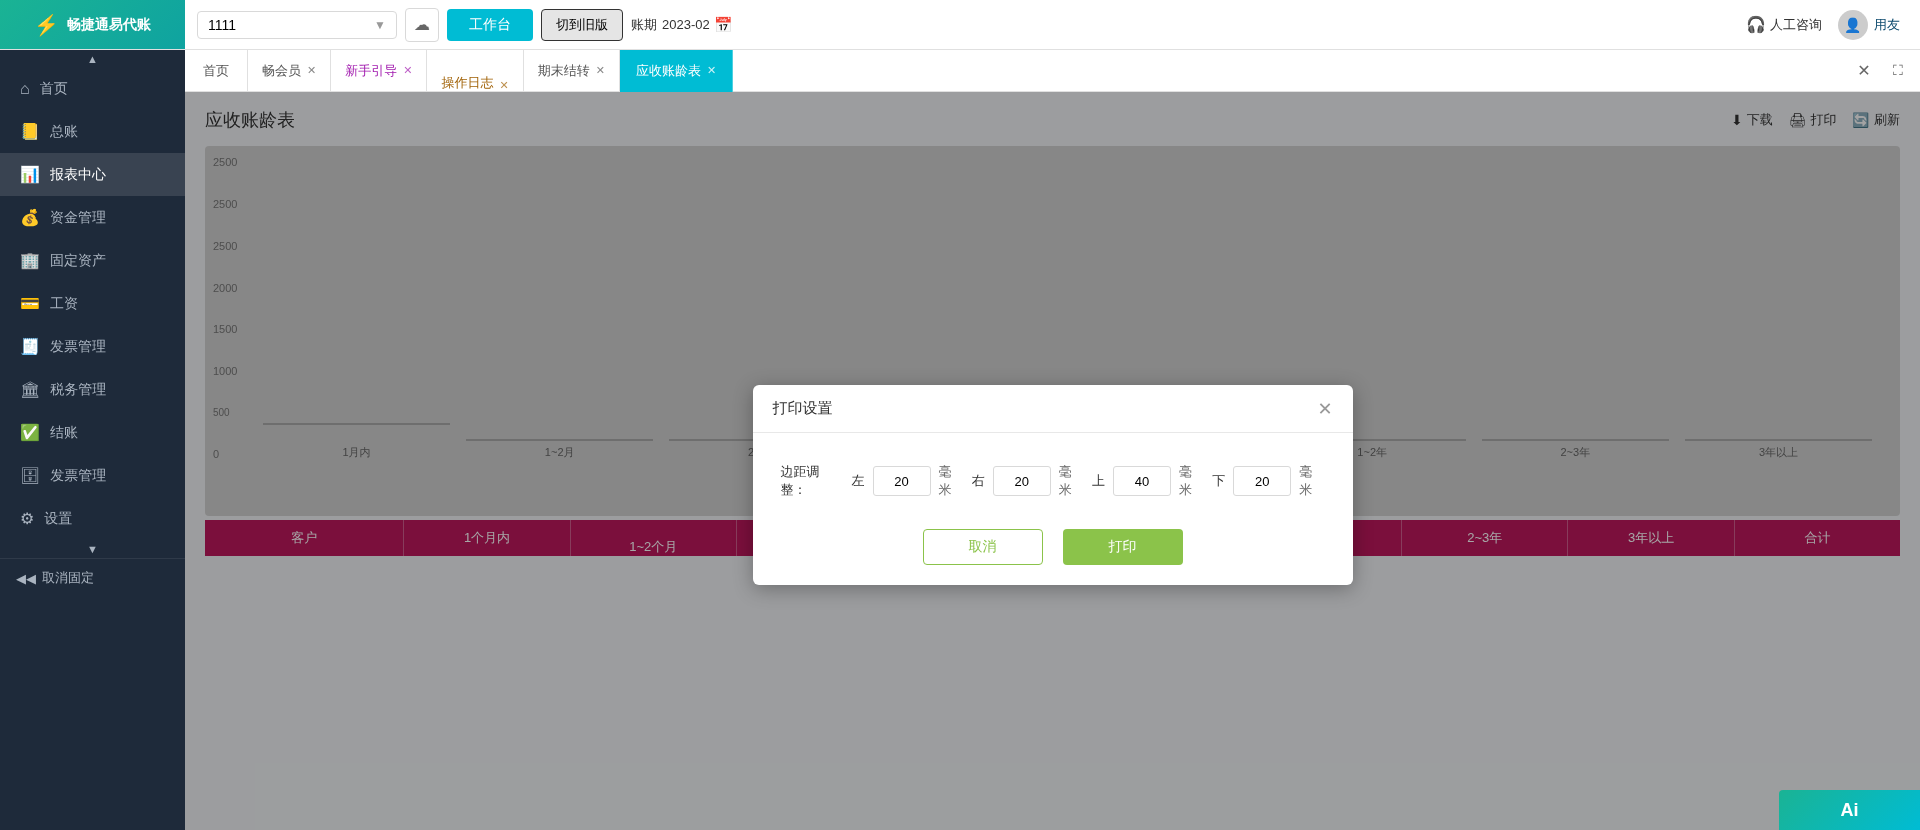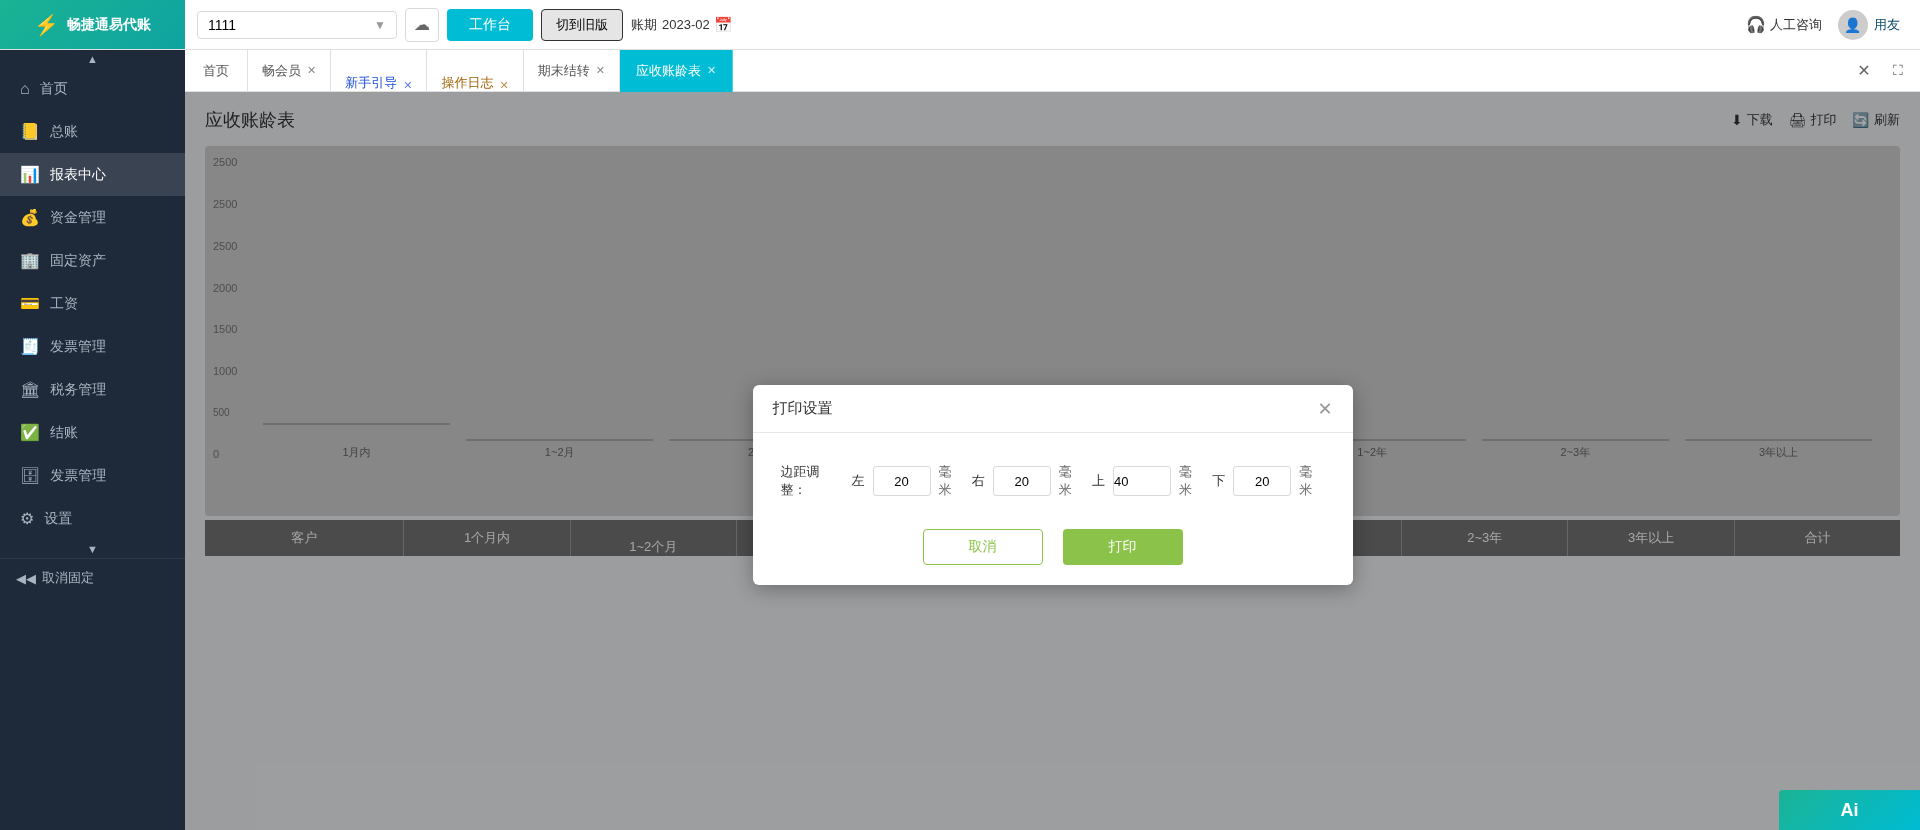--- a/index.html
+++ b/index.html
@@ -102,21 +102,21 @@
   <div style="flex:1; display:flex; flex-direction:column; overflow:hidden;">
 
     <div style="display:flex; align-items:center; background:#fff; border-bottom:1px solid #e0e0e0; height:42px; flex-shrink:0;">
       <div style="display:flex; align-items:center; padding:0 18px; height:42px; cursor:pointer; font-size:13px; color:#555; border-right:1px solid #e0e0e0;">
         <span>首页</span>
       </div>
       <div style="display:flex; align-items:center; gap:6px; padding:0 14px; height:42px; cursor:pointer; font-size:13px; color:#555; border-right:1px solid #e0e0e0;">
         <span>畅会员</span>
         <span style="font-size:11px; opacity:0.7; cursor:pointer;">✕</span>
       </div>
-      <div style="display:flex; align-items:flex-end; gap:6px; padding:0 14px; height:42px; cursor:pointer; font-size:13px; color:#1d4ed8; border-right:1px solid #e0e0e0;">
+      <div style="display:flex; align-items:center; gap:6px; padding:0 14px; height:42px; cursor:pointer; font-size:13px; color:#a21caf; border-right:1px solid #e0e0e0;">
         <span>新手引导</span>
         <span style="font-size:11px; opacity:0.7; cursor:pointer;">✕</span>
       </div>
       <div style="display:flex; align-items:flex-end; gap:6px; padding:0 14px; height:42px; cursor:pointer; font-size:13px; color:#a16207; border-right:1px solid #e0e0e0;">
         <span>操作日志</span>
         <span style="font-size:11px; opacity:0.7; cursor:pointer;">✕</span>
       </div>
       <div style="display:flex; align-items:center; gap:6px; padding:0 14px; height:42px; cursor:pointer; font-size:13px; color:#555; border-right:1px solid #e0e0e0;">
         <span>期末结转</span>
         <span style="font-size:11px; opacity:0.7; cursor:pointer;">✕</span>
@@ -194,21 +194,21 @@
               <div style="width:100%; height:18%; background:repeating-linear-gradient(45deg,#bbb,#bbb 2px,#c8c8c8 2px,#c8c8c8 8px); border:1px solid #aaa;"></div>
               <span style="font-size:11px; color:#666; white-space:nowrap;">2~3年</span>
             </div>
             <div style="flex:1; display:flex; flex-direction:column; align-items:center; gap:4px; padding:0 8px;">
               <div style="width:100%; height:12%; background:repeating-linear-gradient(45deg,#bbb,#bbb 2px,#c8c8c8 2px,#c8c8c8 8px); border:1px solid #aaa;"></div>
               <span style="font-size:11px; color:#666; white-space:nowrap;">3年以上</span>
             </div>
           </div>
         </div>
 
-        <div style="display:flex; background:#737373; height:36px; align-items:center; margin-top:4px;">
+        <div style="display:flex; background:#be185d; height:36px; align-items:center; margin-top:4px;">
           <div style="flex:1.2; text-align:center; color:#fff; font-size:13px; border-right:1px solid rgba(255,255,255,0.3); height:100%; display:flex; align-items:center; justify-content:center;">
             <span>客户</span>
           </div>
           <div style="flex:1; text-align:center; color:#fff; font-size:13px; border-right:1px solid rgba(255,255,255,0.3); height:100%; display:flex; align-items:center; justify-content:center;">
             <span>1个月内</span>
           </div>
           <div style="flex:1; text-align:center; color:#fff; font-size:13px; border-right:1px solid rgba(255,255,255,0.3); height:100%; display:flex; align-items:flex-end; justify-content:center;">
             <span>1~2个月</span>
           </div>
           <div style="flex:1; text-align:center; color:#fff; font-size:13px; border-right:1px solid rgba(255,255,255,0.3); height:100%; display:flex; align-items:center; justify-content:center;">
@@ -246,21 +246,21 @@
           <div style="padding:30px 28px 20px;">
             <div style="display:flex; align-items:center; gap:8px; font-size:13px; color:#333;">
               <span>边距调整：</span>
               <span>左</span>
               <input type="text" style="width: 58px; height: 30px; border: 1px solid rgb(217, 217, 217); border-radius: 3px; text-align: center; font-size: 13px;" value="20">
               <span style="color:#666;">毫米</span>
               <span>右</span>
               <input type="text" style="width: 58px; height: 30px; border: 1px solid rgb(217, 217, 217); border-radius: 3px; text-align: center; font-size: 13px;" value="20">
               <span style="color:#666;">毫米</span>
               <span>上</span>
-              <input type="text" style="width: 58px; height: 30px; border: 1px solid rgb(217, 217, 217); border-radius: 3px; text-align: left; font-size: 13px;" value="40">
+              <input type="text" style="width: 58px; height: 30px; border: 1px solid rgb(217, 217, 217); border-radius: 3px; text-align: center; font-size: 13px;" value="40">
               <span style="color:#666;">毫米</span>
               <span>下</span>
               <input type="text" style="width: 58px; height: 30px; border: 1px solid rgb(217, 217, 217); border-radius: 3px; text-align: center; font-size: 13px;" value="20">
               <span style="color:#666;">毫米</span>
             </div>
           </div>
 
           <div style="display:flex; justify-content:center; gap:20px; padding:10px 24px 20px;">
             <button style="width:120px; height:36px; border:1px solid #8bc34a; background:#fff; color:#8bc34a; border-radius:4px; cursor:pointer; font-size:14px;">取消</button>
             <button style="width:120px; height:36px; border:none; background:#8bc34a; color:#fff; border-radius:4px; cursor:pointer; font-size:14px;">打印</button>

